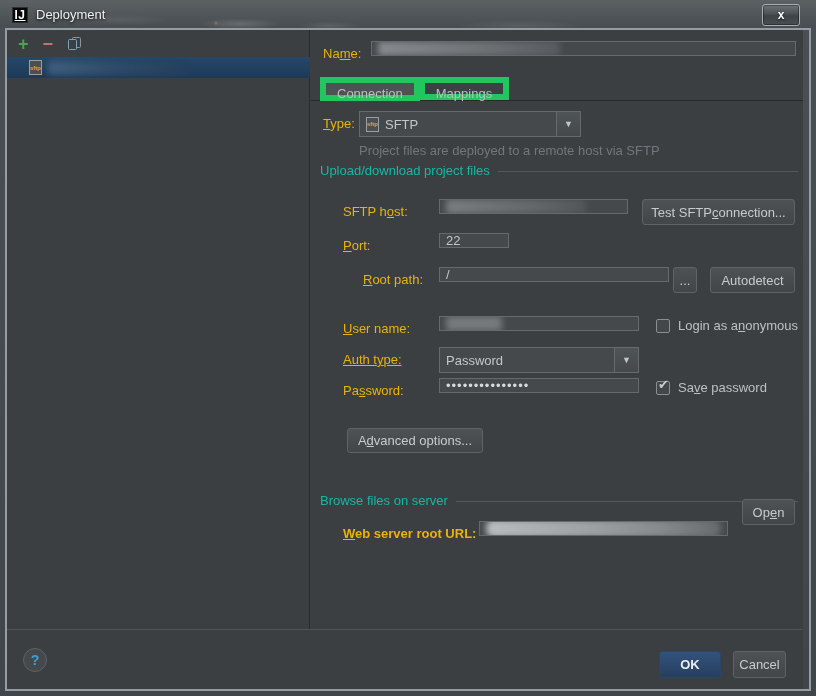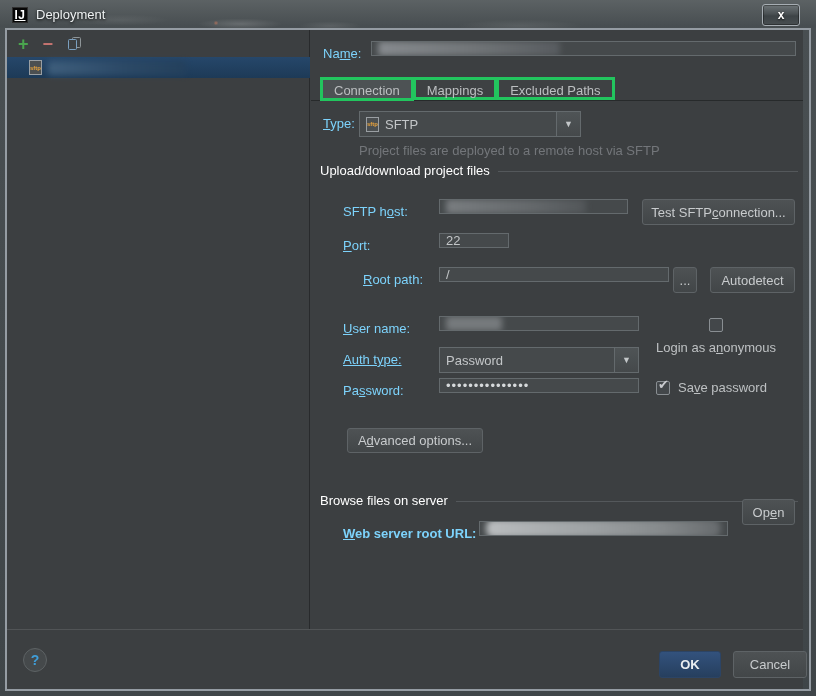--- a/index.html
+++ b/index.html
@@ -60,21 +60,21 @@
     width:13px; height:15px; border:1px solid #9a9fa3; background:#4b4f51;
     color:#e8a33d; font-size:6px; font-weight:bold;
     display:flex; align-items:center; justify-content:center; flex:0 0 auto;
   }
   .redact { filter:blur(3px); border-radius:3px; }
   .list-redact { margin-left:6px; width:138px; height:14px;
     background:linear-gradient(90deg,#40607e,#2d4a67 55%,#24405c); opacity:.95; }
 
   
   .main { position:absolute; left:304px; top:0; width:492px; height:599px; }
-  .lbl { position:absolute; color:#7dd3fc; white-space:nowrap; }
+  .lbl { position:absolute; color:#eab308; white-space:nowrap; }
   .mn { text-decoration:underline; }
 
   .field {
     position:absolute; height:15px; background:#45494b; border:1px solid #646a6d;
     display:flex; align-items:center; padding:0 6px; color:#c3c6c8; overflow:hidden;
   }
   .combo { padding-right:28px; }
   .combo-arrow {
     position:absolute; right:0; top:0; width:24px; height:100%;
     border-left:1px solid #646a6d; background:linear-gradient(#4f5456,#45494b);
@@ -89,29 +89,29 @@
     display:flex; align-items:center; justify-content:center; white-space:nowrap; cursor:default;
   }
   .btn-primary {
     background:linear-gradient(180deg,#33527d,#263f5e);
     border-color:#2c4465; color:#e9edf0; font-weight:bold;
   }
 
   
   .tabs { position:absolute; left:9px; top:47px; display:flex; z-index:2; }
   .tab {
-    height:23px; line-height:21px; padding:0 11px; border:3px solid #22c55e;
+    height:23px; line-height:21px; padding:0 11px; border:6px solid #22c55e;
     background:#3e4143; color:#bcbfc1; margin-right:-1px; cursor:default;
   }
   .tab.selected { background:#4d5254; height:24px; z-index:3; }
   .tabline { position:absolute; left:0; top:70px; width:492px; height:1px; background:#272a2b; }
 
   .hint { position:absolute; color:#73767a; white-space:nowrap; }
 
-  .section { position:absolute; left:9px; width:478px; display:flex; align-items:center; color:#ffffff; }
+  .section { position:absolute; left:9px; width:478px; display:flex; align-items:center; color:#14b8a6; }
   .section .line { flex:1; height:1px; background:#54585b; margin-left:8px; margin-top:2px; }
 
   .cbrow { position:absolute; display:flex; align-items:center; gap:8px; white-space:nowrap; }
   .cb { width:14px; height:14px; background:#43474a; border:1px solid #898e92; border-radius:2px; position:relative; flex:0 0 auto; }
   .cb .mark { display:none; }
   .cb.checked .mark { display:block; position:absolute; left:1px; top:-5px; font-size:13px; color:#caccd0; }
 
   .name-redact { width:182px; height:15px;
     background:linear-gradient(90deg,#8e9296,#75797c 55%,#5a5e62); opacity:.9; }
   .host-redact { width:140px; height:15px;
@@ -121,21 +121,21 @@
     background:linear-gradient(90deg,#c7cacc,#a7abad 45%,#8d9193 75%,#6a6e71); opacity:.9; }
 
   
   .footer { position:absolute; left:0; top:599px; width:796px; height:60px; border-top:1px solid #515456; }
   .help-btn {
     position:absolute; left:16px; top:18px; width:24px; height:24px; border-radius:50%;
     background:#45494b; border:1px solid #5d6264; color:#3f9ed9;
     font-weight:bold; font-size:14px; display:flex; align-items:center; justify-content:center; cursor:default;
   }
   .ok-btn     { left:652px; top:21px; width:62px; height:27px; }
-  .cancel-btn { left:726px; top:21px; width:74px; height:27px; }
+  .cancel-btn { left:726px; top:21px; width:53px; height:27px; }
 </style>
 </head>
 <body>
 
 <div class="window">
 
   <div class="titlebar">
     <div class="logo">IJ</div>
     <div class="title-text">Deployment</div>
     <div class="close-btn">
@@ -167,21 +167,20 @@
       <div class="lbl" style="left:12px; top:16px;">
         <span>Na</span><span class="mn">m</span><span>e:</span>
       </div>
       <div class="field" style="left:60px; top:11px; width:425px;">
         <span class="redact name-redact"></span>
       </div>
 
       <div class="tabs">
         <div class="tab selected">Connection</div>
         <div class="tab">Mappings</div>
-        <div class="tab">Excluded Paths</div>
       </div>
       <div class="tabline"></div>
 
       <div class="lbl" style="left:12px; top:86px;">
         <span></span><span class="mn">T</span><span>ype:</span>
       </div>
       <div class="field combo" style="left:48px; top:81px; width:222px; height:26px;">
         <span class="sftp-file-icon combo-icon">sftp</span>
         <span>SFTP</span>
         <span class="combo-arrow">▼</span>
@@ -224,21 +223,21 @@
       <div class="btn" style="left:399px; top:237px; width:85px;">
         <span>Autodetect</span>
       </div>
 
       <div class="lbl" style="left:32px; top:291px;">
         <span></span><span class="mn">U</span><span>ser name:</span>
       </div>
       <div class="field" style="left:128px; top:286px; width:200px;">
         <span class="redact user-redact"></span>
       </div>
-      <div class="cbrow" style="left:345px; top:288px;flex-direction:column;">
+      <div class="cbrow" style="left:345px; top:288px;">
         <span class="cb"></span>
         <span><span>Login as a</span><span class="mn">n</span><span>onymous</span></span>
       </div>
 
       <div class="lbl" style="left:32px; top:322px;text-decoration:underline;">
         <span>Auth t</span><span class="mn">y</span><span>pe:</span>
       </div>
       <div class="field combo" style="left:128px; top:317px; width:200px; height:26px;">
         <span>Password</span>
         <span class="combo-arrow">▼</span>

